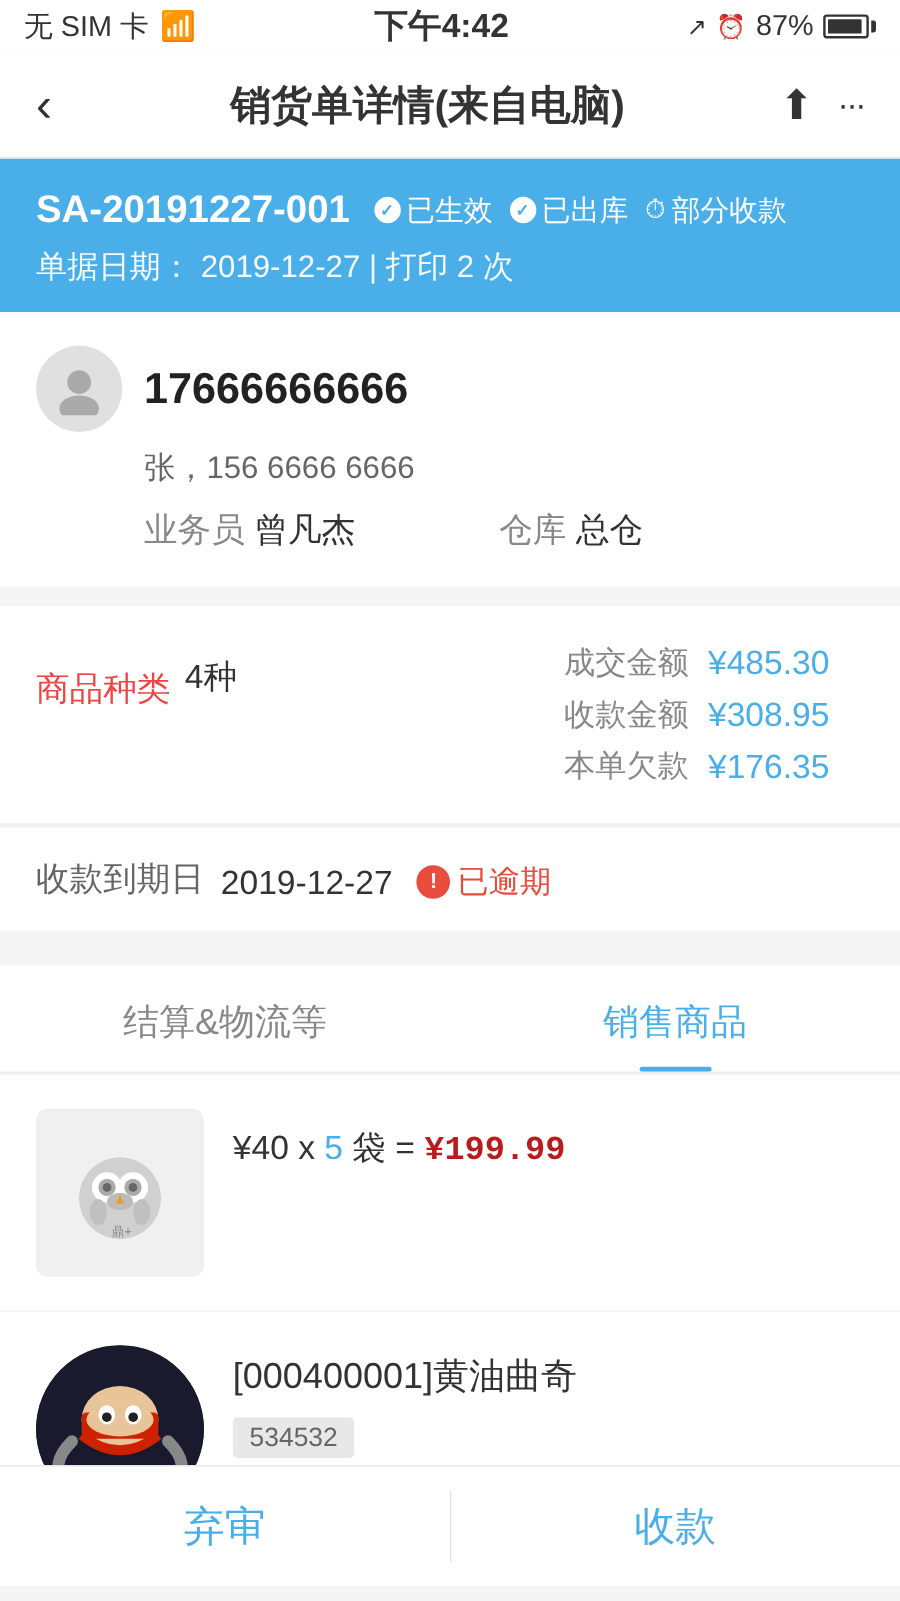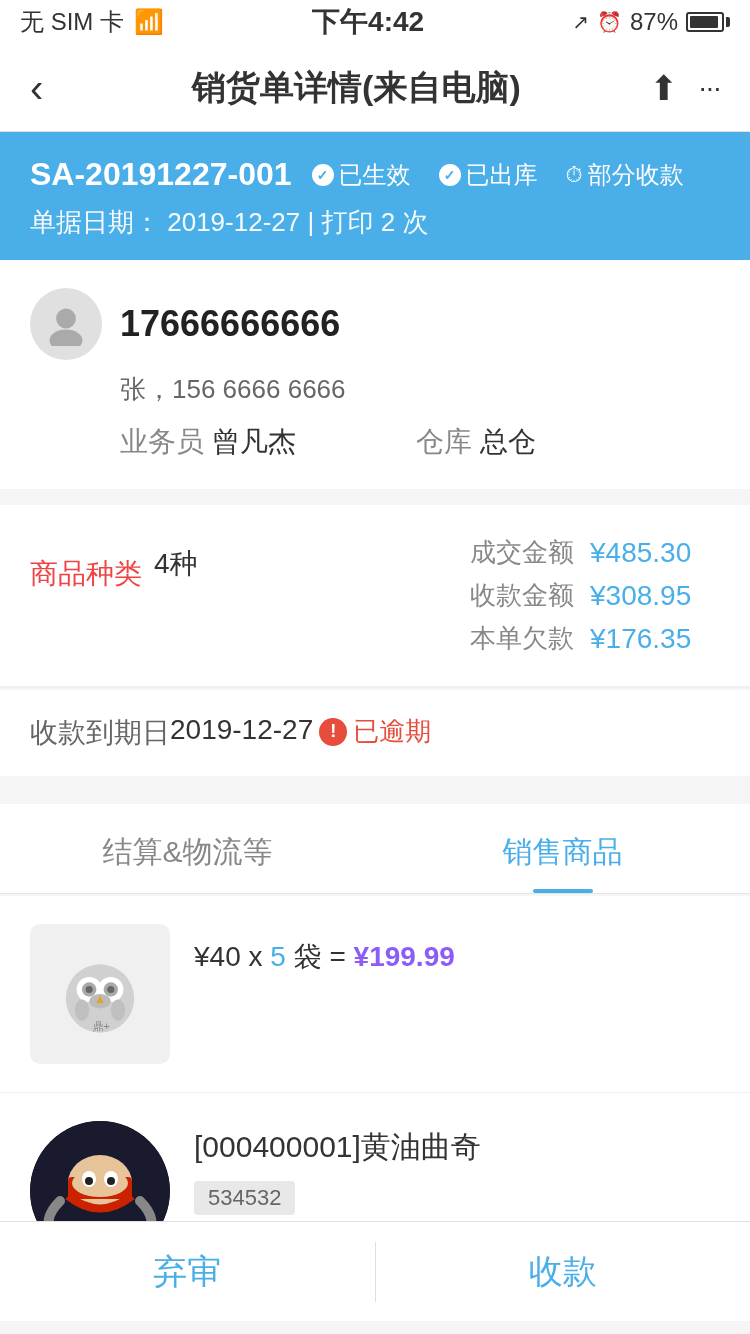--- a/index.html
+++ b/index.html
@@ -75,21 +75,21 @@
       gap: 20px;
       margin-bottom: 12px;
     }
     .order-number {
       font-size: 32px;
       font-weight: 700;
       color: #fff;
     }
     .status-tags {
       display: flex;
-      gap: 28px;
+      gap: 14px;
       align-items: flex-end;
       flex-wrap: wrap;
     }
     .status-tag {
       display: flex;
       align-items: center;
       gap: 5px;
       font-size: 24px;
       color: #fff;
     }
@@ -214,21 +214,22 @@
       font-size: 26px;
     }
     .summary-line-label { color: #888; }
     .summary-line-value { color: #4aaee8; font-size: 28px; font-weight: 500; min-width: 130px; }
 
     
     .due-section {
       background: #fff;
       padding: 24px 30px;
       display: flex;
-      align-items: flex-start;
+      align-items: flex-end;
+      gap: 14px;
       font-size: 28px;
       margin-top: 2px;
     }
     .due-label { color: #666; }
     .due-date { color: #333; }
     .overdue-badge {
       display: flex;
       align-items: center;
       gap: 6px;
       margin-left: 6px;
@@ -328,22 +329,23 @@
     }
     .product-price-line {
       font-size: 28px;
       color: #333;
       margin-top: 8px;
     }
     .product-price-line .qty {
       color: #4aaee8;
     }
     .product-price-line .total {
-      color: #8b5cf6;
+      color: #b91c1c;
       font-weight: 600;
+      font-family: Liberation Mono, monospace;
     }
 
     
     .bottom-bar {
       position: fixed;
       bottom: 13px;
       left: 0;
       width: 750px;
       height: 100px;
       background: #fff;

